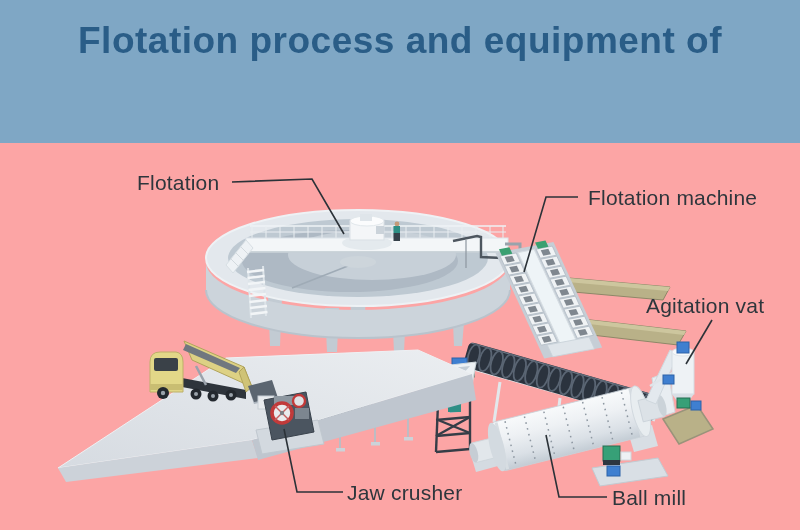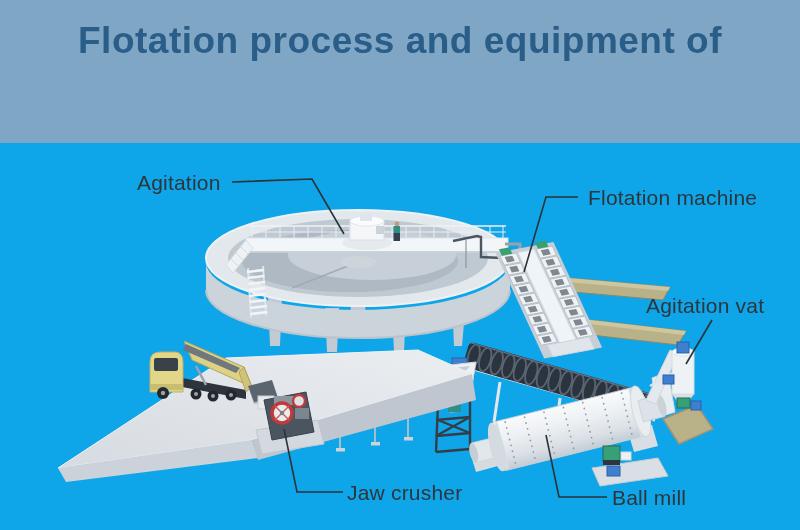--- a/index.html
+++ b/index.html
@@ -1,18 +1,18 @@
 <!DOCTYPE html>
 <html><head>
 <meta charset="utf-8">
 <style>
   html,body{margin:0;padding:0;background:#aebfcd;}
   .stage{
     position:relative;width:800px;height:530px;overflow:hidden;
-    background:#0ea5e9;font-family:"Liberation Sans",sans-serif;
+    background:#fca5a5;font-family:"Liberation Sans",sans-serif;
   }
   .scene-svg{position:absolute;left:0;top:0;z-index:1;}
   .banner{
     position:absolute;left:0;top:0;width:800px;height:143px;z-index:2;
     background:#7fa7c5;color:#2a5d87;text-align:center;
     font-weight:700;font-size:37px;line-height:56px;padding-top:13px;
     box-sizing:border-box;letter-spacing:.5px;
   }
   .banner div{white-space:nowrap;}
   .eq-label{
@@ -362,18 +362,18 @@
       <polyline points="712,320 686,364"></polyline>
       <polyline points="343,492 297,492 284,429"></polyline>
       <polyline points="607,497 559,497 546,435"></polyline>
     </g>
   </svg>
 
   <div class="banner">
     <div>Flotation process and equipment of</div>
   </div>
 
-  <div class="eq-label" style="left:137px;top:171px">Agitation</div>
+  <div class="eq-label" style="left:137px;top:171px">Flotation</div>
   <div class="eq-label" style="left:588px;top:186px">Flotation machine</div>
   <div class="eq-label" style="left:646px;top:294px">Agitation vat</div>
   <div class="eq-label" style="left:347px;top:481px">Jaw crusher</div>
   <div class="eq-label" style="left:612px;top:486px">Ball mill</div>
 </div>
 
 </body></html>

